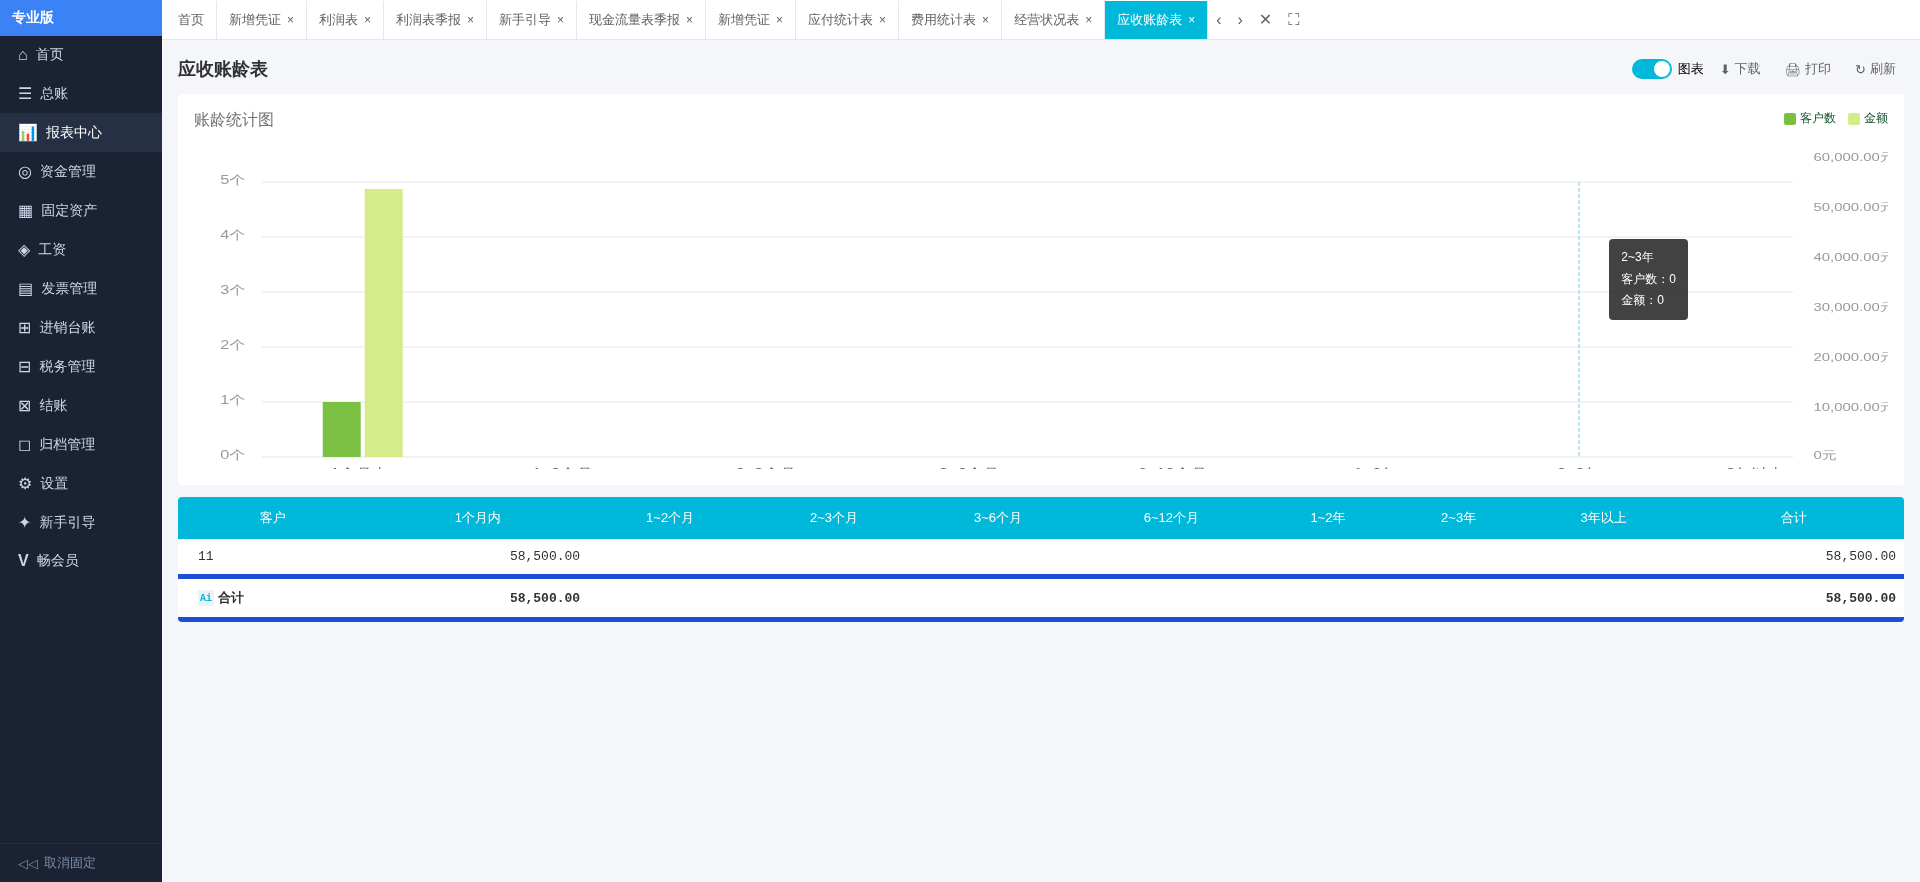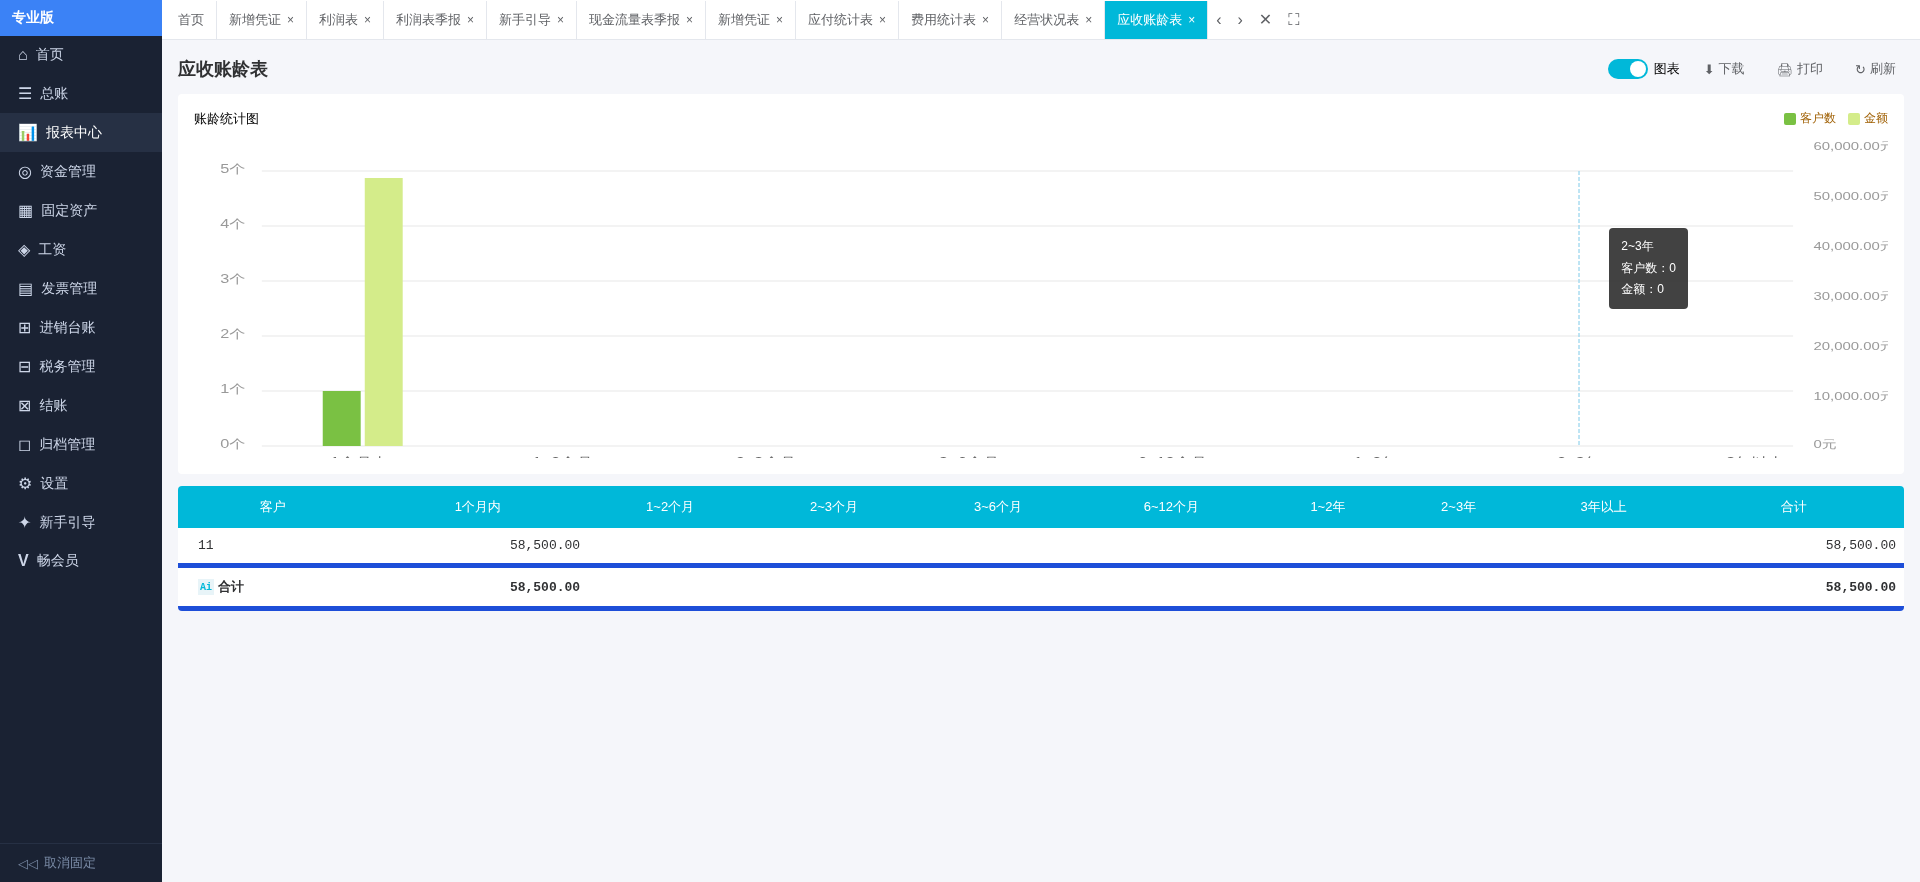--- a/index.html
+++ b/index.html
@@ -24,30 +24,30 @@
     .tab-nav-btn { padding: 0 8px; cursor: pointer; color: #606266; font-size: 16px; border: none; background: none; }
     .tab-close-all { padding: 0 8px; cursor: pointer; color: #606266; font-size: 16px; }
     .tab-expand { padding: 0 8px; cursor: pointer; color: #606266; font-size: 16px; }
 
     
     .content { flex: 1; overflow: auto; padding: 16px; }
 
     
     .page-header { display: flex; align-items: center; justify-content: space-between; margin-bottom: 12px; }
     .page-title { font-size: 18px; font-weight: bold; color: #303133; }
-    .page-actions { display: flex; align-items: center; gap: 16px; }
+    .page-actions { display: flex; align-items: center; gap: 8px; }
     .toggle-switch { display: flex; align-items: center; gap: 6px; }
     .switch { width: 40px; height: 20px; background: #00b8d9; border-radius: 10px; position: relative; cursor: pointer; }
     .switch::after { content: ''; width: 16px; height: 16px; background: white; border-radius: 50%; position: absolute; top: 2px; right: 2px; transition: 0.2s; }
     .action-btn { display: flex; align-items: center; gap: 4px; cursor: pointer; color: #606266; font-size: 13px; padding: 4px 8px; }
 
     
     .chart-container { background: #fff; border-radius: 4px; padding: 16px; margin-bottom: 12px; position: relative; }
-    .chart-title { font-size: 13px; color: #000000; }
-    .chart-legend { position: absolute; top: 16px; right: 16px; display: flex; align-items: flex-end; gap: 12px; font-size: 12px; color: #a16207; }
+    .chart-title { font-size: 16px; color: #737373; margin-bottom: 8px; }
+    .chart-legend { position: absolute; top: 16px; right: 16px; display: flex; align-items: flex-end; gap: 12px; font-size: 12px; color: #14532d; }
     .legend-item { display: flex; align-items: center; gap: 4px; }
     .legend-dot { width: 12px; height: 12px; border-radius: 2px; }
 
     .chart-area { position: relative; height: 330px; }
     .chart-svg { width: 100%; height: 100%; }
 
     
     .chart-tooltip { position: absolute; background: rgba(40,40,40,0.88); color: #fff; font-size: 12px; padding: 8px 12px; border-radius: 4px; line-height: 1.8; pointer-events: none; }
 
     

